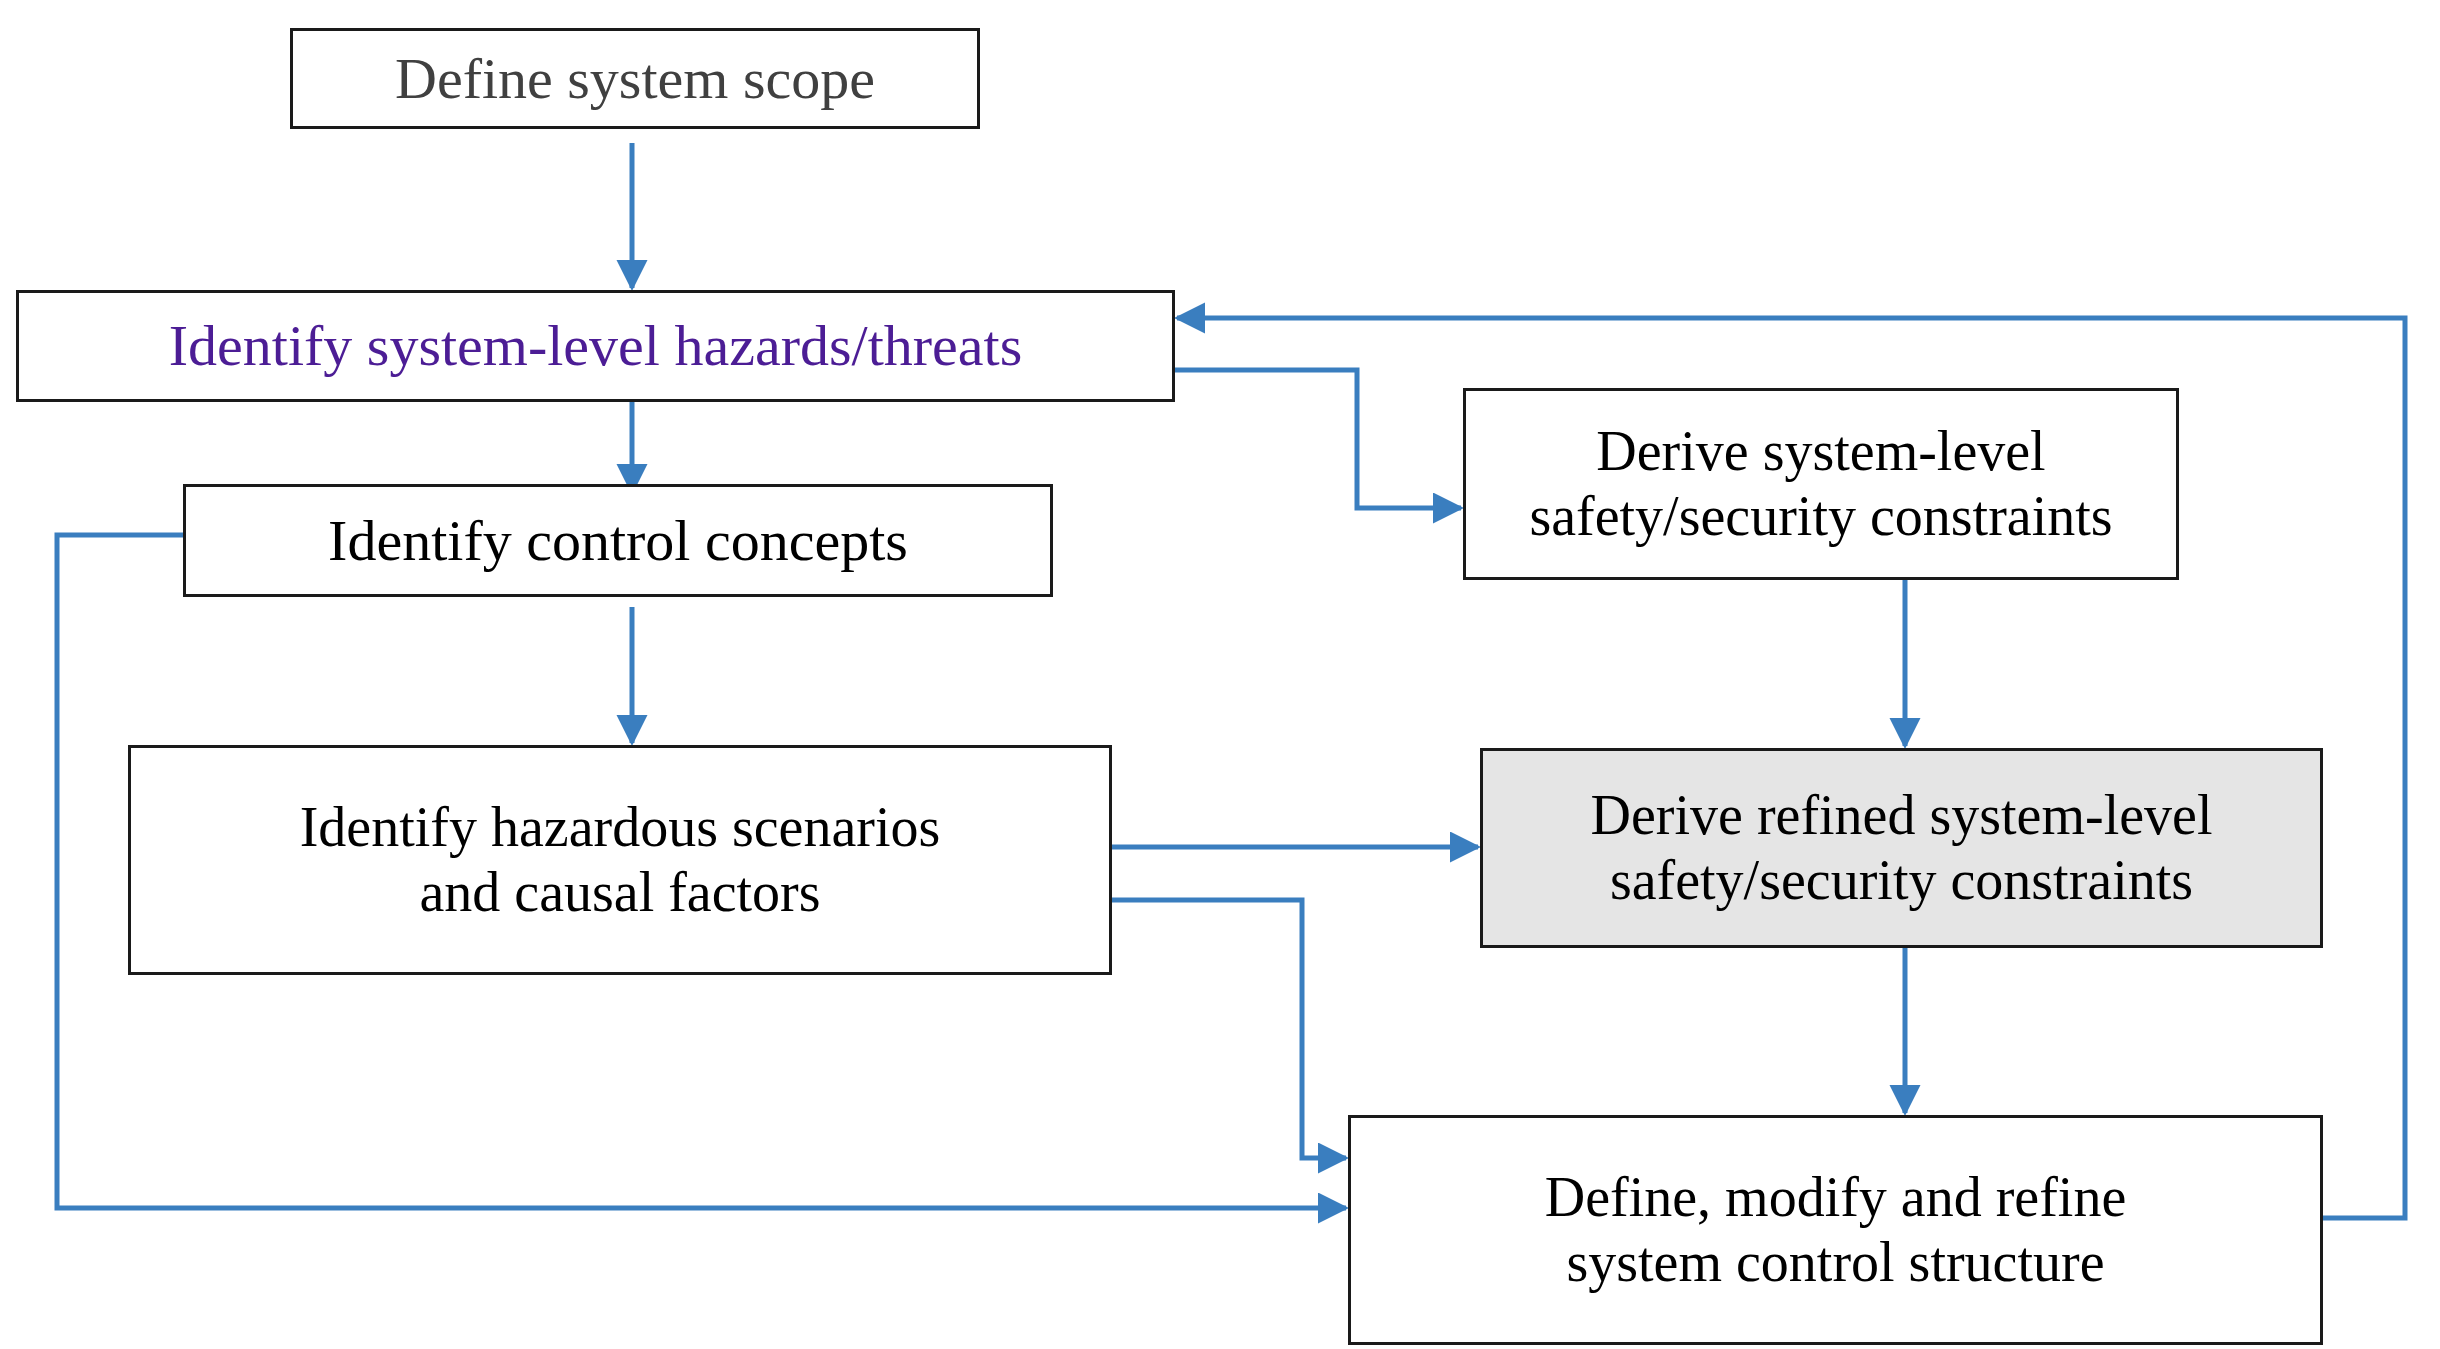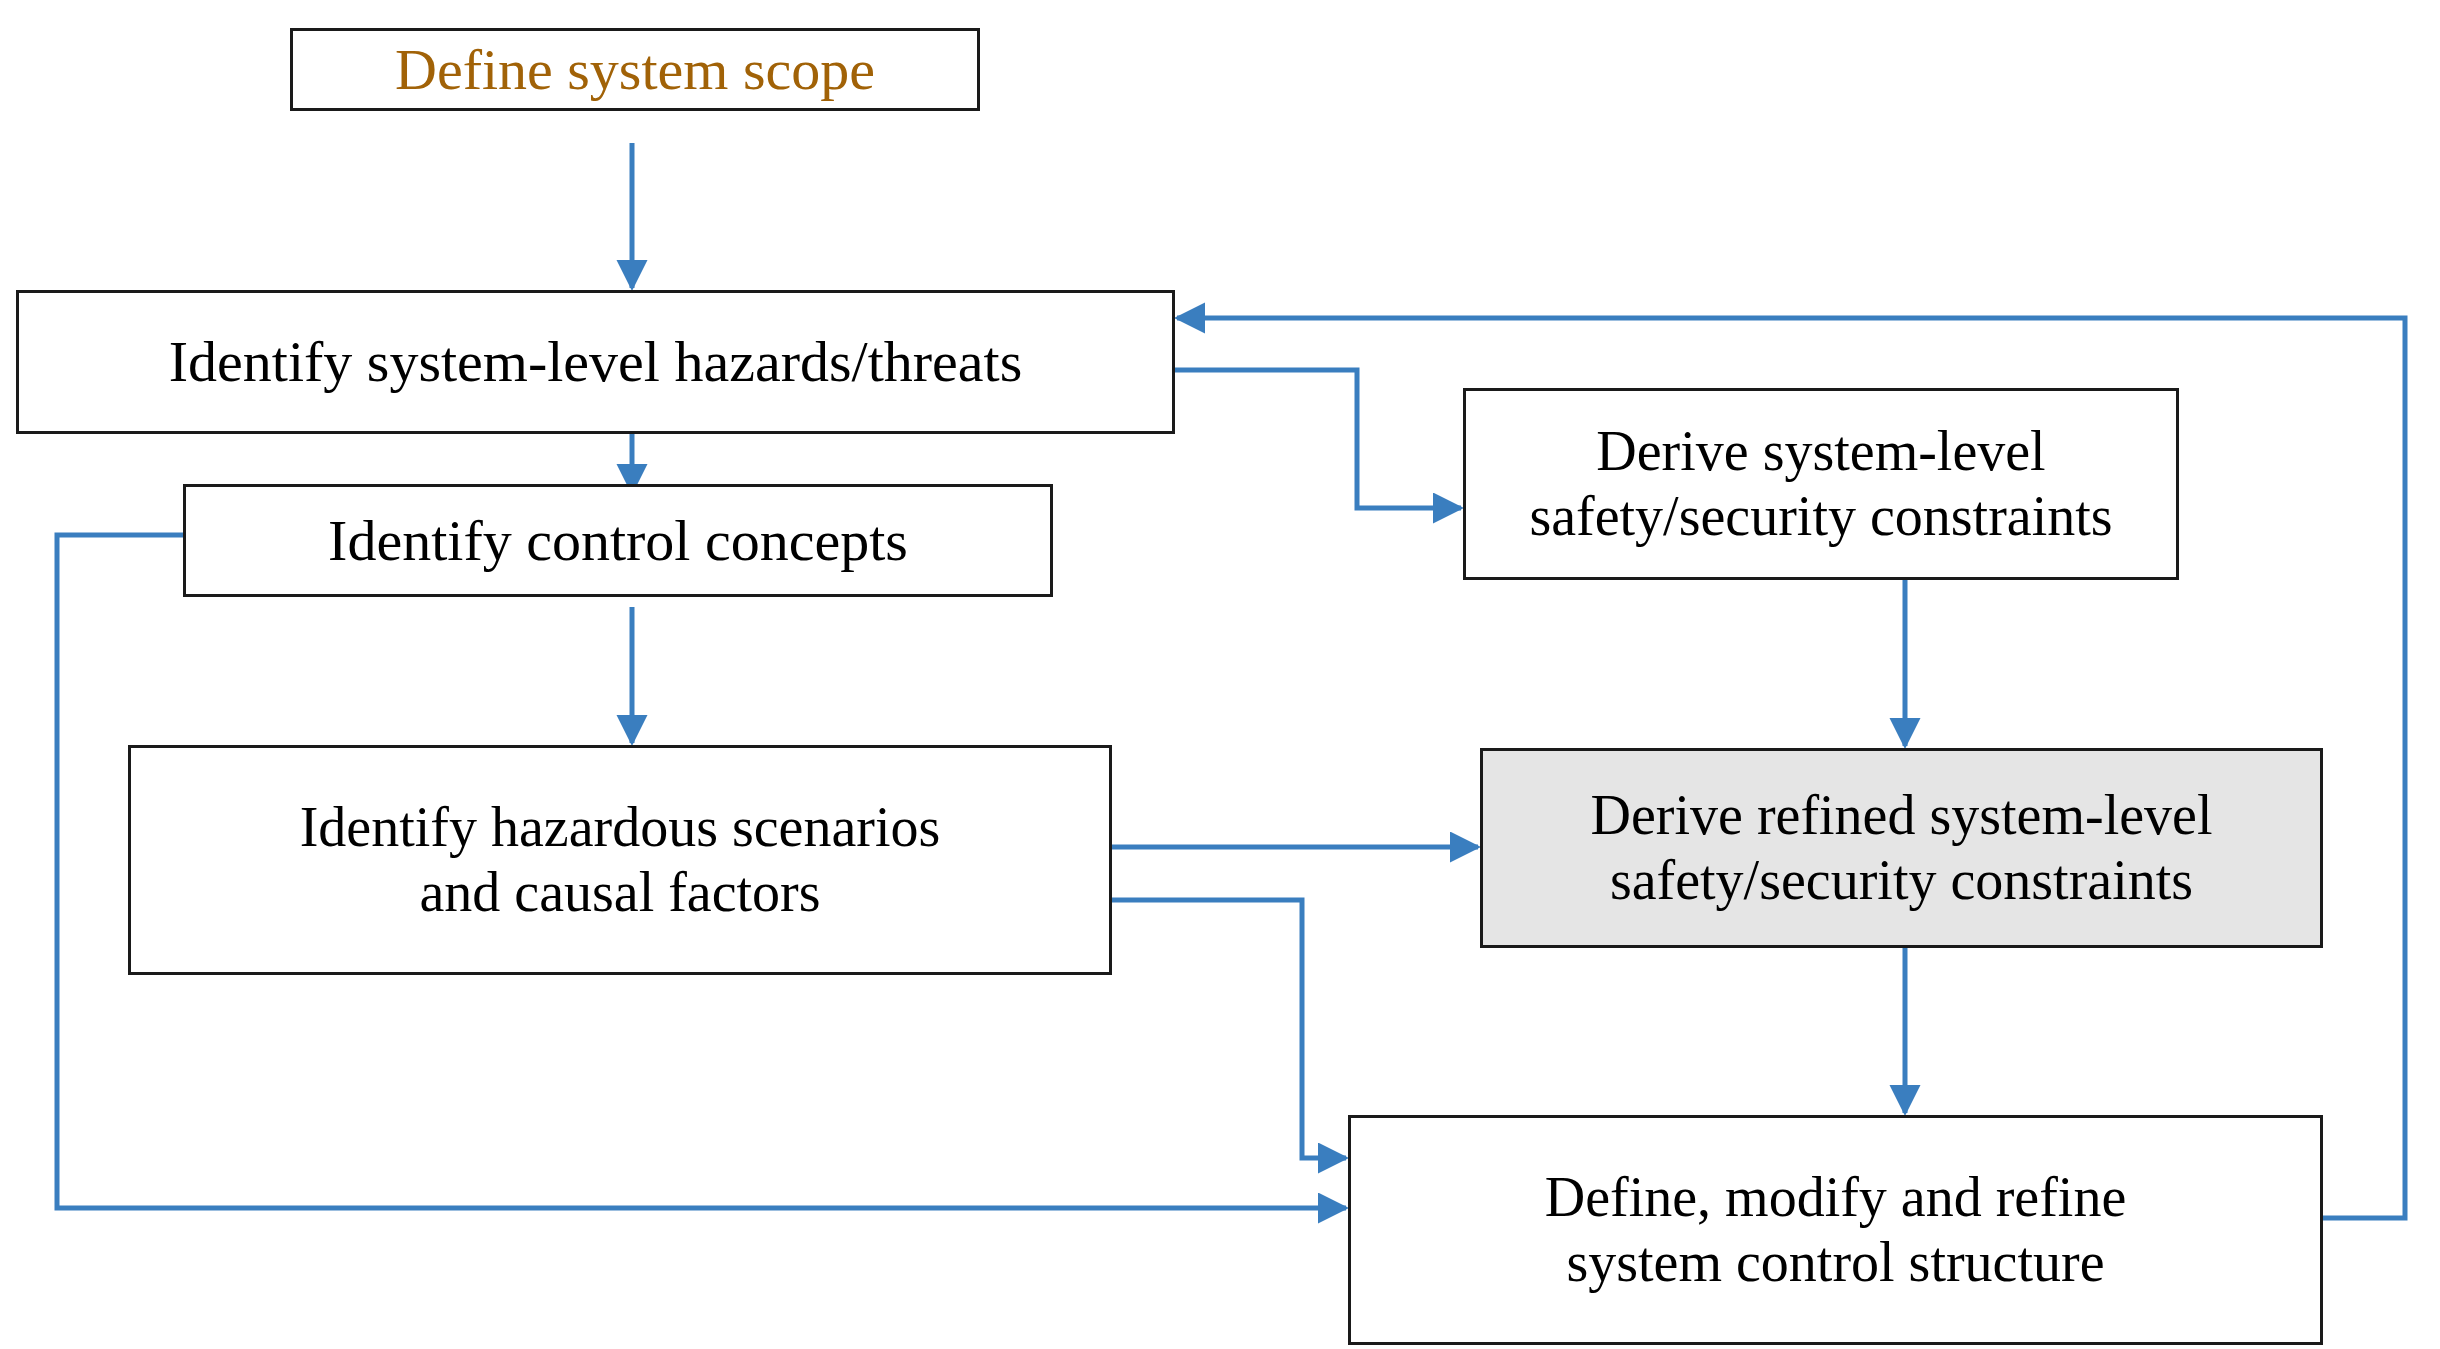--- a/index.html
+++ b/index.html
@@ -61,25 +61,25 @@
         <polyline points="1175,370 1357,370 1357,508 1461,508" fill="none" stroke="#3a7ebf" stroke-width="5" stroke-linejoin="miter" stroke-linecap="butt" marker-end="url(#arrowhead)"></polyline>
         <polyline points="1905,580 1905,746" fill="none" stroke="#3a7ebf" stroke-width="5" stroke-linejoin="miter" stroke-linecap="butt" marker-end="url(#arrowhead)"></polyline>
         <polyline points="1112,847 1478,847" fill="none" stroke="#3a7ebf" stroke-width="5" stroke-linejoin="miter" stroke-linecap="butt" marker-end="url(#arrowhead)"></polyline>
         <polyline points="1905,948 1905,1113" fill="none" stroke="#3a7ebf" stroke-width="5" stroke-linejoin="miter" stroke-linecap="butt" marker-end="url(#arrowhead)"></polyline>
         <polyline points="1112,900 1302,900 1302,1158 1346,1158" fill="none" stroke="#3a7ebf" stroke-width="5" stroke-linejoin="miter" stroke-linecap="butt" marker-end="url(#arrowhead)"></polyline>
         <polyline points="183,535 57,535 57,1208 1346,1208" fill="none" stroke="#3a7ebf" stroke-width="5" stroke-linejoin="miter" stroke-linecap="butt" marker-end="url(#arrowhead)"></polyline>
         <polyline points="2323,1218 2405,1218 2405,318 1177,318" fill="none" stroke="#3a7ebf" stroke-width="5" stroke-linejoin="miter" stroke-linecap="butt" marker-end="url(#arrowhead)"></polyline>
       </g>
   </svg>
 
-  <div class="flow-box" style="left: 290px; top: 28px; width: 690px; height: 83px; font-size: 58px; border-color: rgb(26, 26, 26); background: rgb(255, 255, 255); color: #a16207;">
+  <div class="flow-box" style="left: 290px; top: 28px; width: 690px; height: 101px; font-size: 58px; border-color: rgb(26, 26, 26); background: rgb(255, 255, 255); color: #404040;">
     <span class="label">Define system scope</span>
   </div>
 
-  <div class="flow-box" style="left: 16px; top: 290px; width: 1159px; height: 144px; font-size: 58px; border-color: rgb(26, 26, 26); background: rgb(255, 255, 255); color: #000000;">
+  <div class="flow-box" style="left: 16px; top: 290px; width: 1159px; height: 112px; font-size: 58px; border-color: rgb(26, 26, 26); background: rgb(255, 255, 255); color: #4c1d95;">
     <span class="label">Identify system-level hazards/threats</span>
   </div>
 
   <div class="flow-box" style="left: 183px; top: 484px; width: 870px; height: 113px; font-size: 58px; border-color: rgb(26, 26, 26); background: rgb(255, 255, 255); color: rgb(0, 0, 0);">
     <span class="label">Identify control concepts</span>
   </div>
 
   <div class="flow-box" style="left: 128px; top: 745px; width: 984px; height: 230px; font-size: 56px; border-color: rgb(26, 26, 26); background: rgb(255, 255, 255); color: rgb(0, 0, 0);">
     <span class="label">Identify hazardous scenarios
 and causal factors</span>

